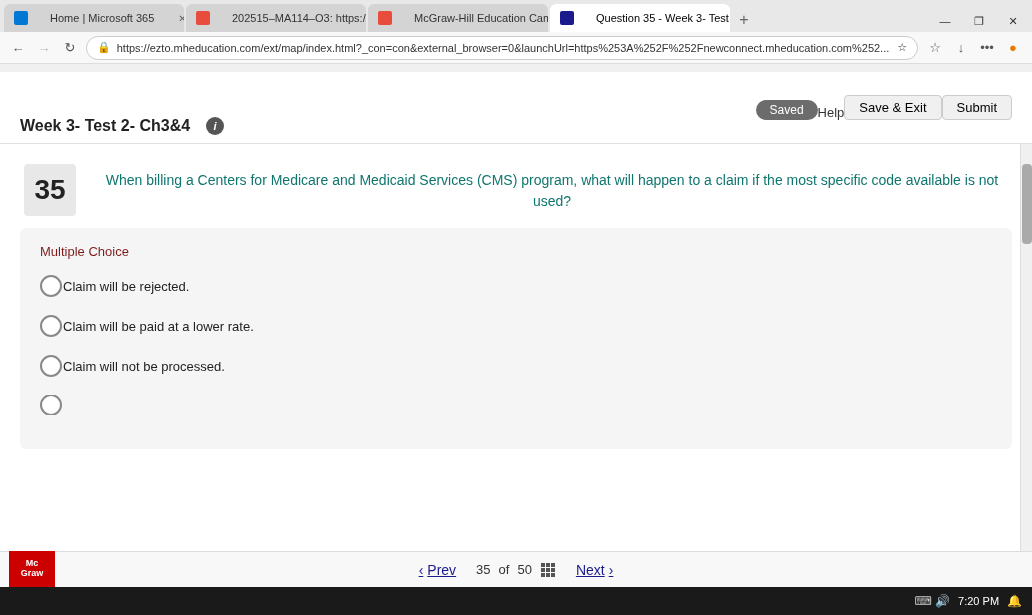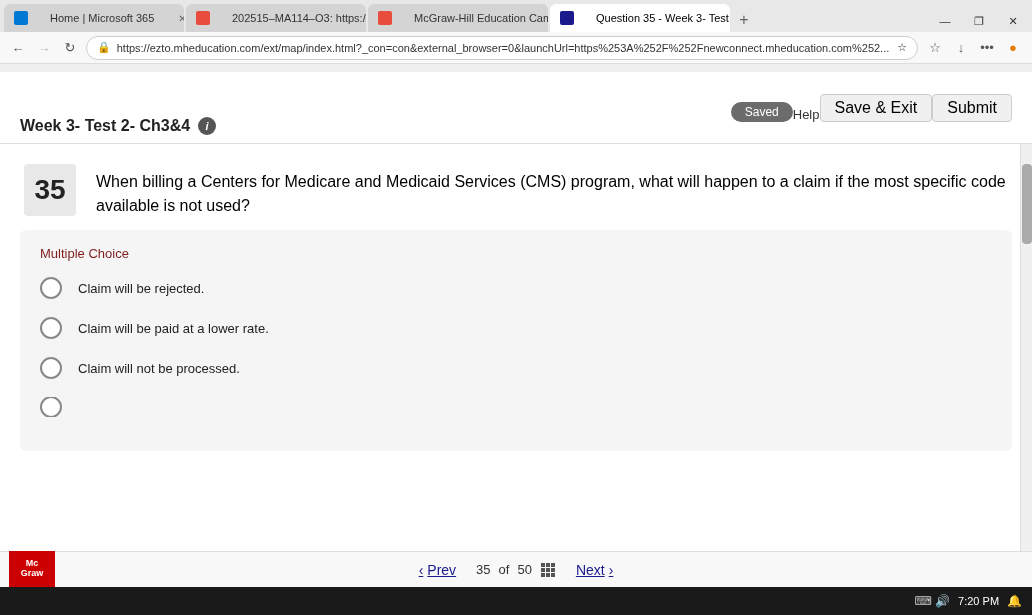--- a/index.html
+++ b/index.html
@@ -169,21 +169,21 @@
       border-bottom: 1px solid #e0e0e0;
       background: #fff;
     }
 
     .quiz-title {
       font-size: 16px;
       font-weight: 600;
       color: #222;
       display: flex;
       align-items: flex-end;
-      gap: 8px;
+      gap: 16px;
       margin-top: 37px;
     }
 
     .info-icon {
       width: 18px;
       height: 18px;
       border-radius: 50%;
       background: #555;
       color: #fff;
       display: flex;
@@ -212,21 +212,21 @@
       font-size: 13px;
       cursor: pointer;
       text-decoration: none;
     }
 
     .header-btn {
       background: #f0f0f0;
       border: 1px solid #ccc;
       border-radius: 4px;
       padding: 4px 14px;
-      font-size: 16px;
+      font-size: 13px;
       cursor: pointer;
     }
 
     
     .question-area {
       padding: 20px 24px 12px 24px;
       display: flex;
       align-items: flex-start;
       gap: 20px;
     }
@@ -239,44 +239,45 @@
       display: flex;
       align-items: center;
       justify-content: center;
       font-size: 28px;
       font-weight: 700;
       color: #222;
       flex-shrink: 0;
     }
 
     .question-text {
-      font-size: 16px;
-      color: #000000;
+      font-size: 14px;
+      color: #0f766e;
       line-height: 1.5;
       padding-top: 6px;
+      text-align: center;
     }
 
     
     .answer-area {
       margin: 0 20px;
       background: #f5f5f5;
       border-radius: 6px;
       padding: 16px 20px;
     }
 
     .answer-type-label {
       font-size: 13px;
       color: #7f1d1d;
       margin-bottom: 16px;
     }
 
     .answer-option {
       display: flex;
       align-items: center;
-      gap: 16px;
+      gap: 1px;
       margin-bottom: 18px;
       cursor: pointer;
     }
 
     .radio-circle {
       width: 22px;
       height: 22px;
       border-radius: 50%;
       border: 2px solid #888;
       flex-shrink: 0;

